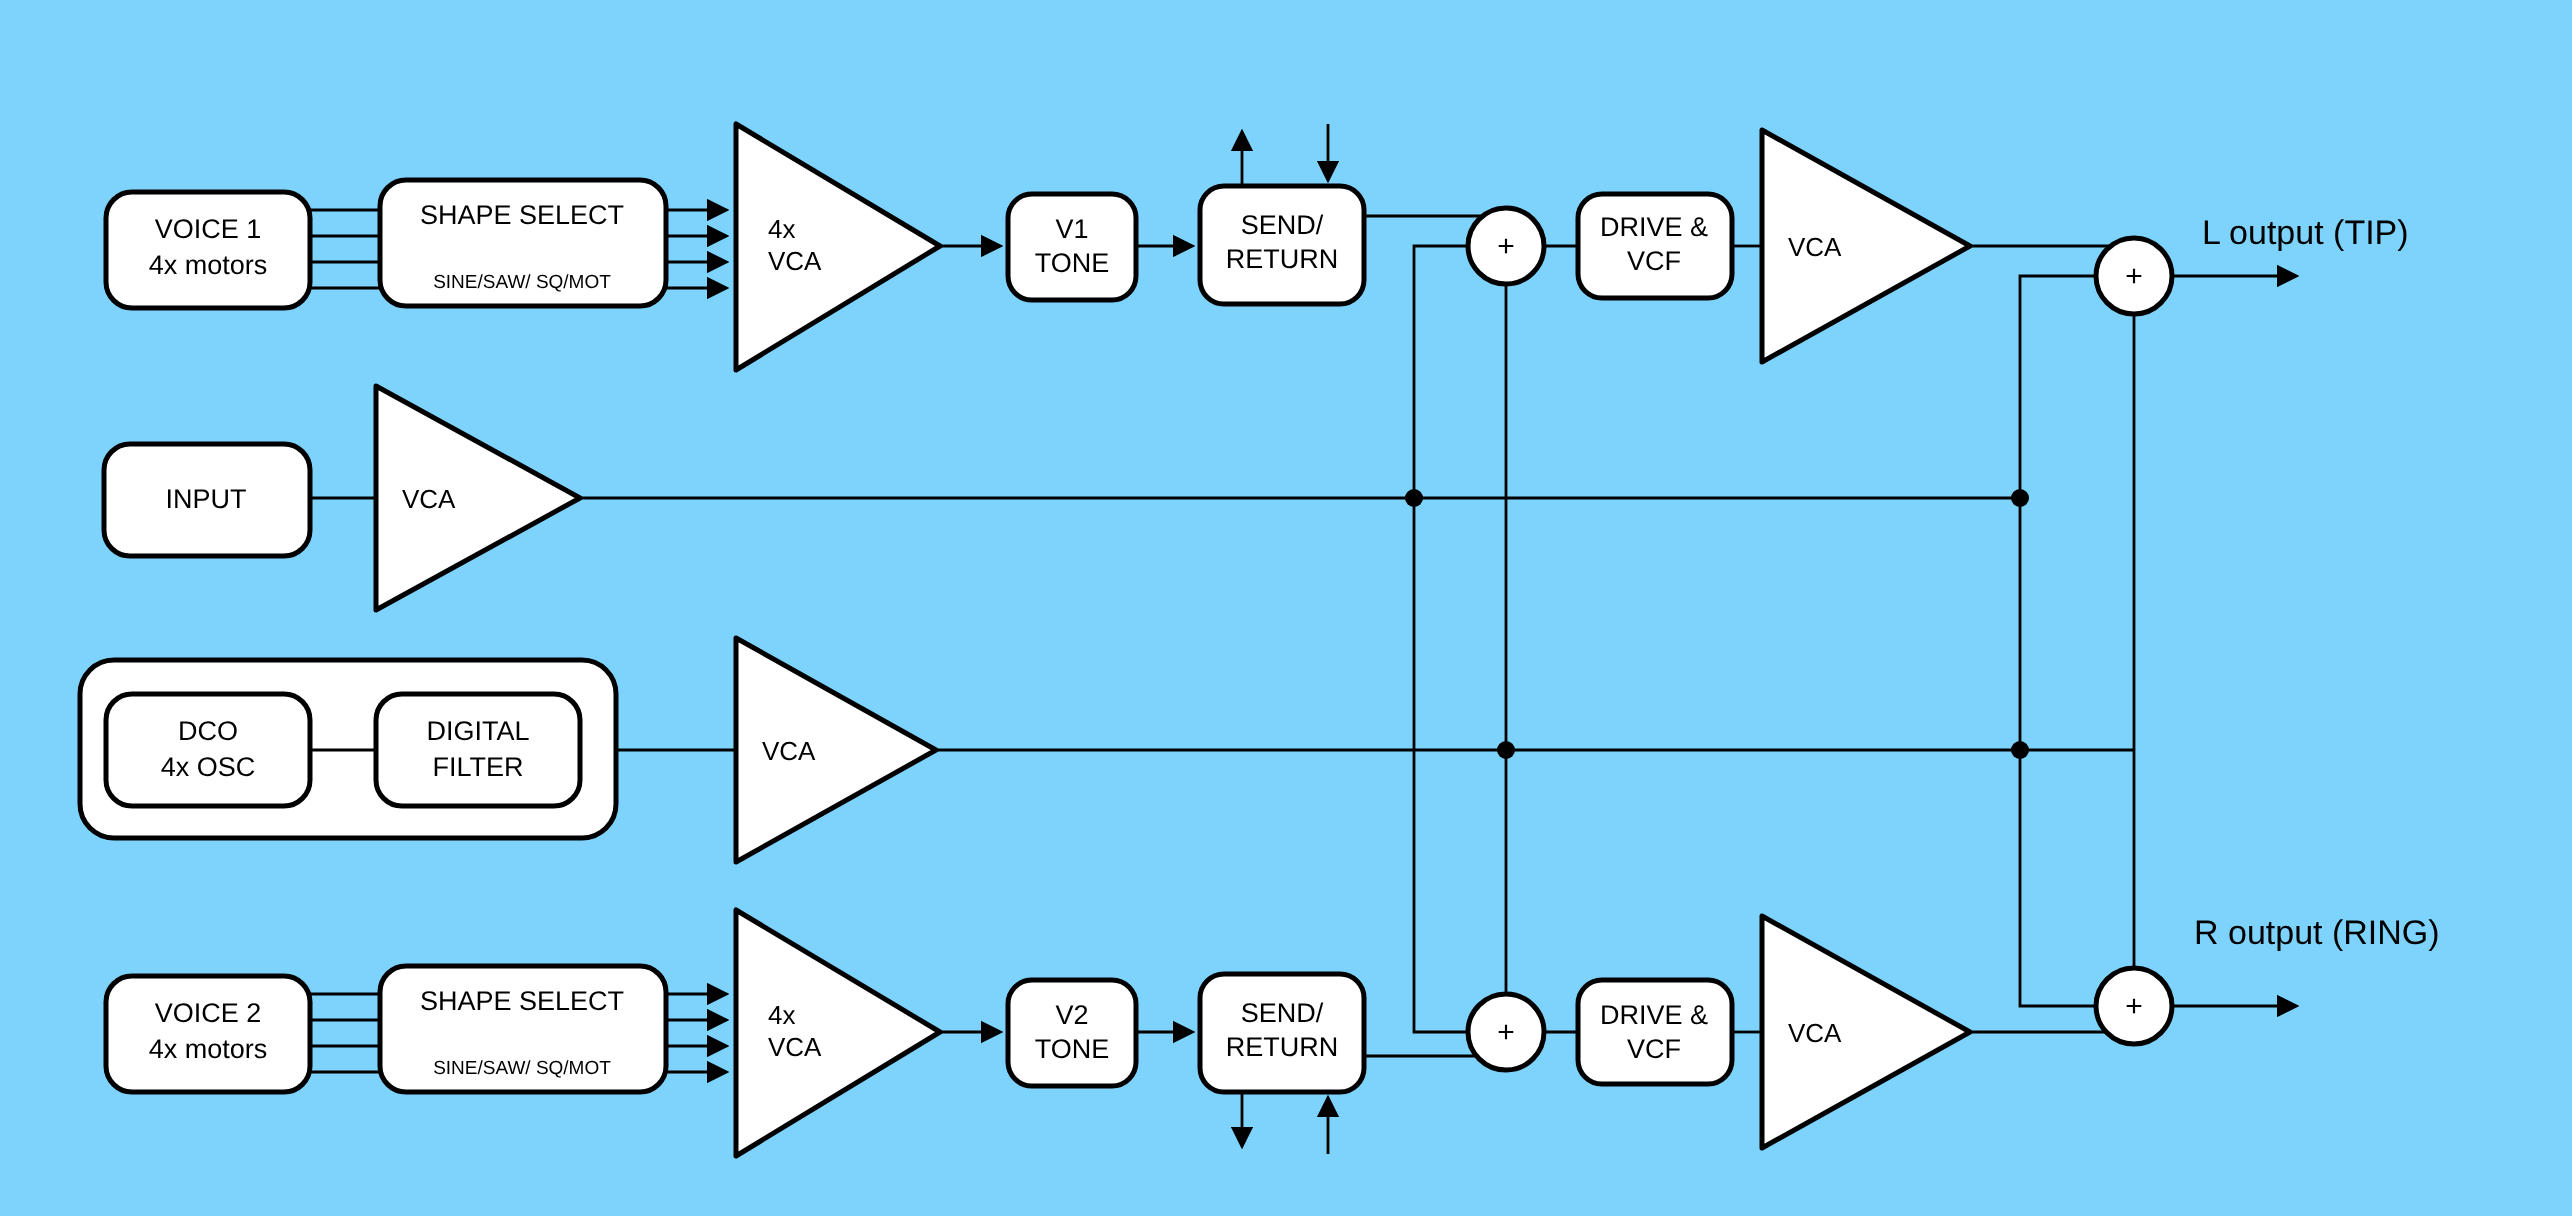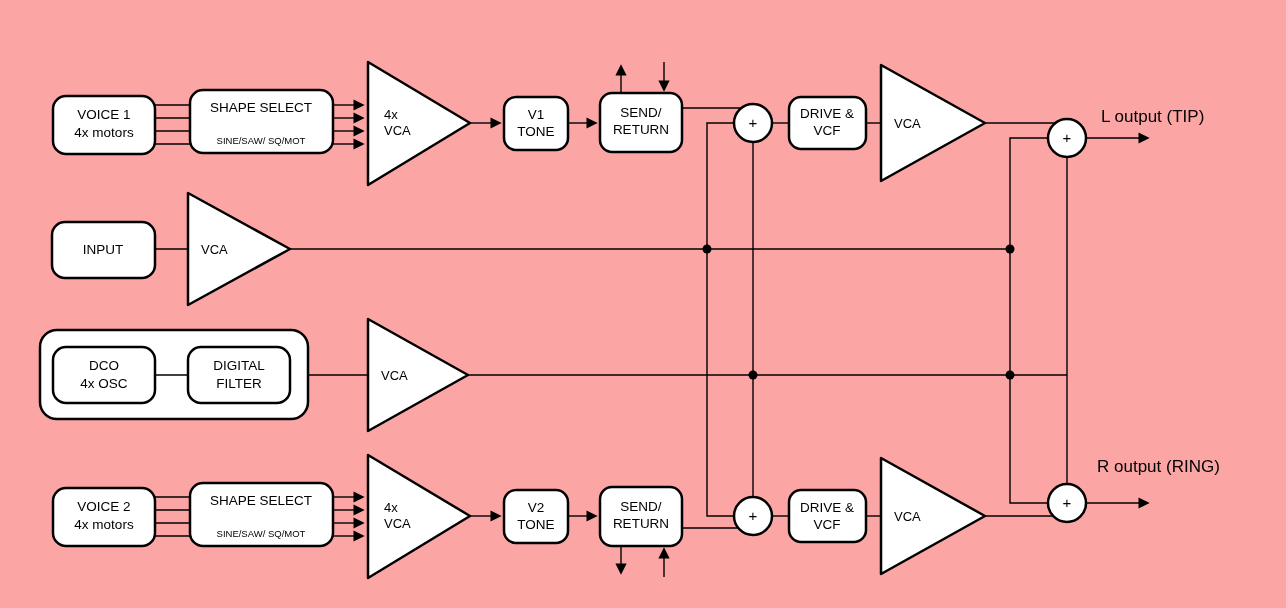--- a/index.html
+++ b/index.html
@@ -1,16 +1,16 @@
 <!DOCTYPE html>
 <html><head>
 <meta charset="utf-8">
 <style>
   html,body{margin:0;padding:0;background:#ffffff;}
-  .stage{position:relative;width:1286px;height:608px;background:#fca5a5;overflow:hidden;}
+  .stage{position:relative;width:1286px;height:608px;background:#7dd3fc;overflow:hidden;}
   svg{display:block;}
   .box{fill:#ffffff;stroke:#000000;stroke-width:2.5;}
   .outerbox{fill:#ffffff;stroke:#000000;stroke-width:2.5;}
   .tri{fill:#ffffff;stroke:#000000;stroke-width:2.5;stroke-linejoin:round;}
   .wire{stroke:#000000;stroke-width:1.4;fill:none;}
   .sumc{fill:#ffffff;stroke:#000000;stroke-width:2.5;}
   .dot{fill:#000000;stroke:none;}
   text{font-family:"Liberation Sans","DejaVu Sans",sans-serif;fill:#000000;}
   .lbl{font-size:13.5px;text-anchor:middle;}
   .lbl-s{font-size:9.5px;text-anchor:middle;}

